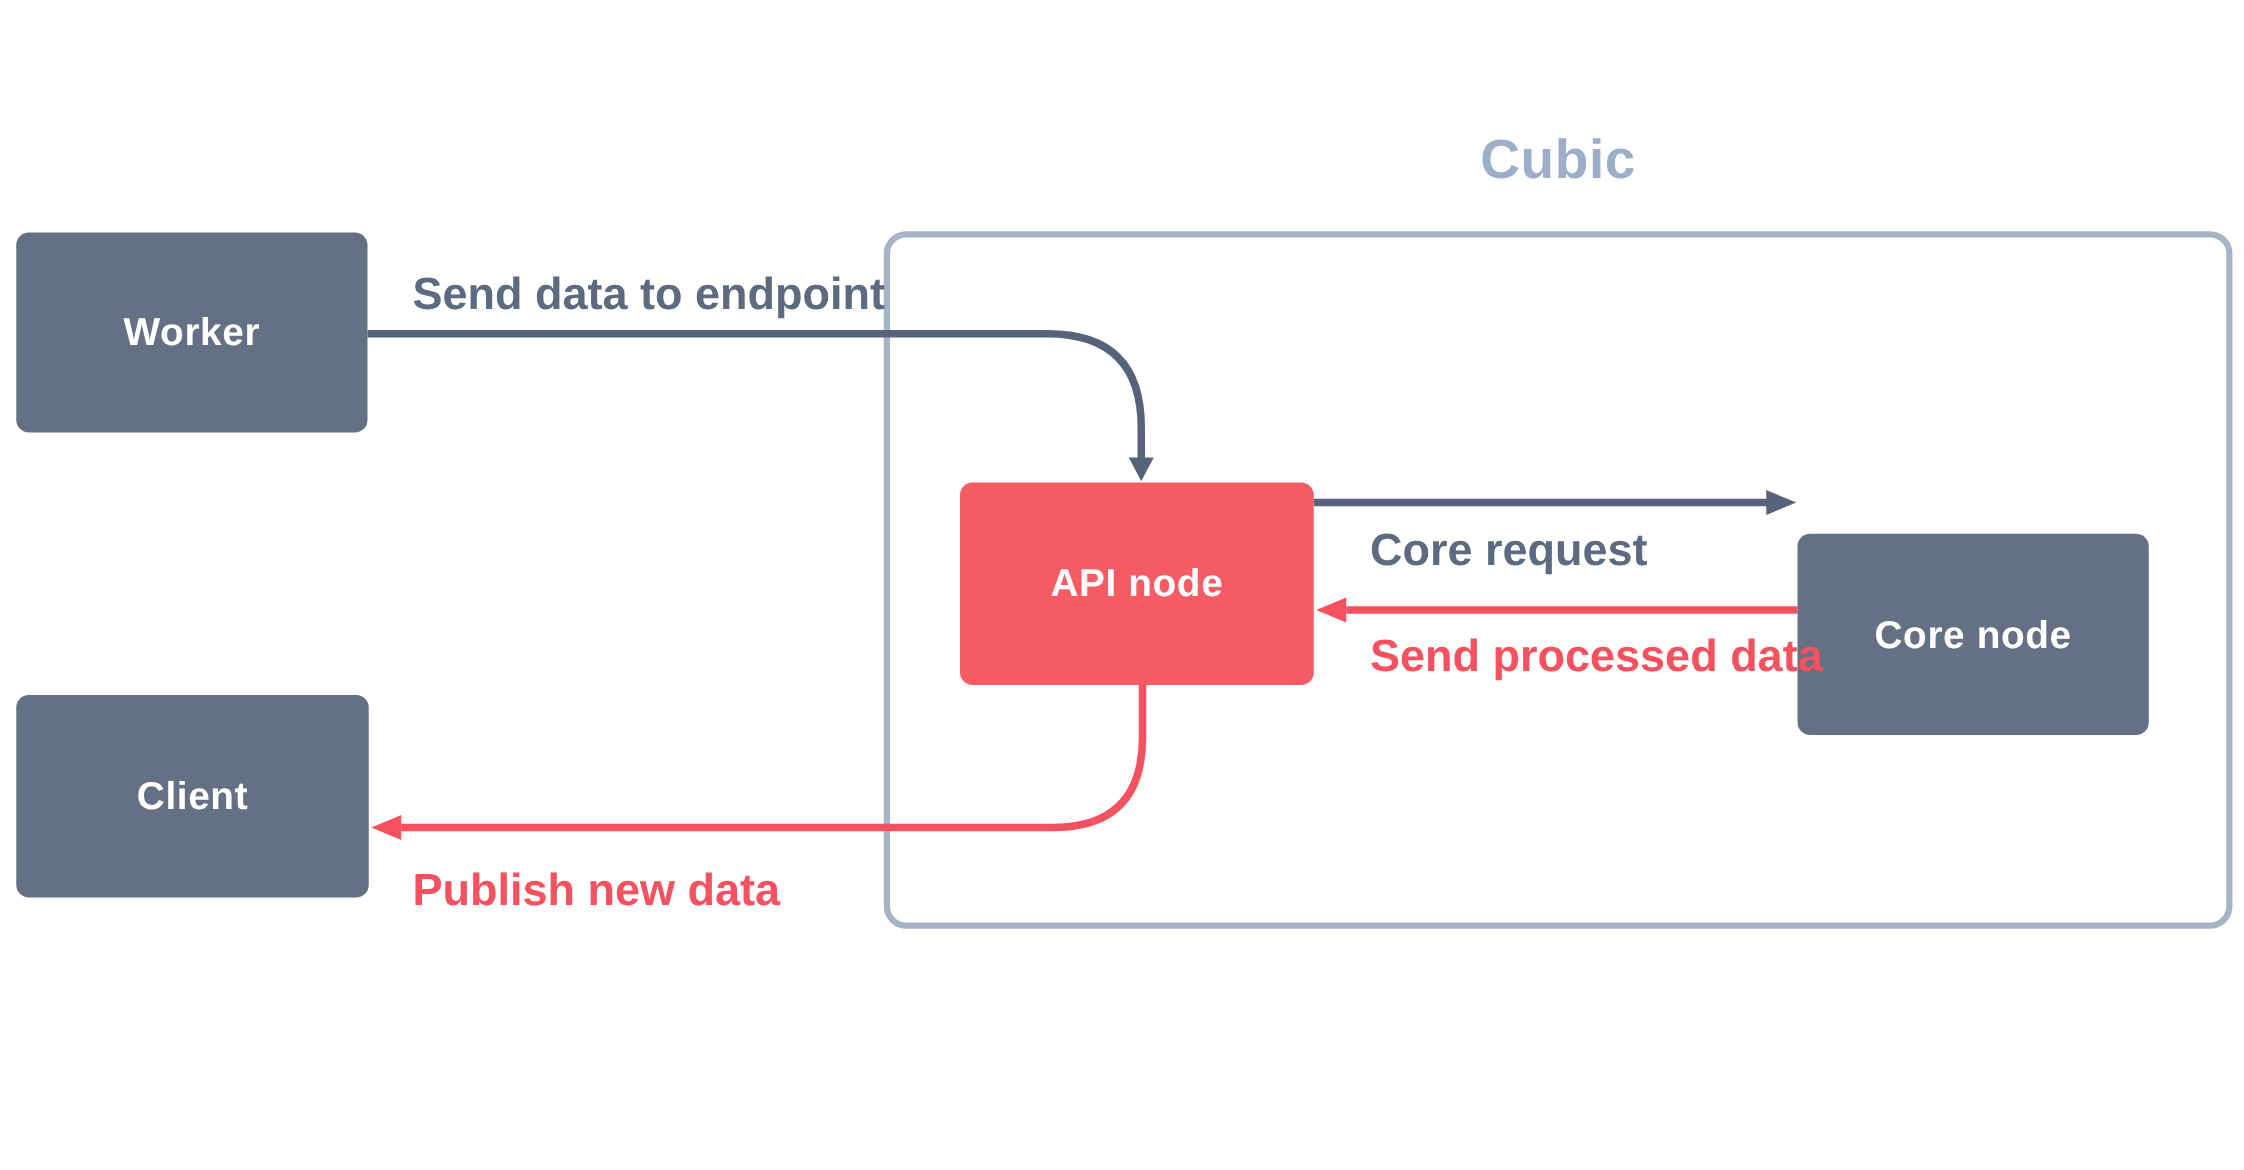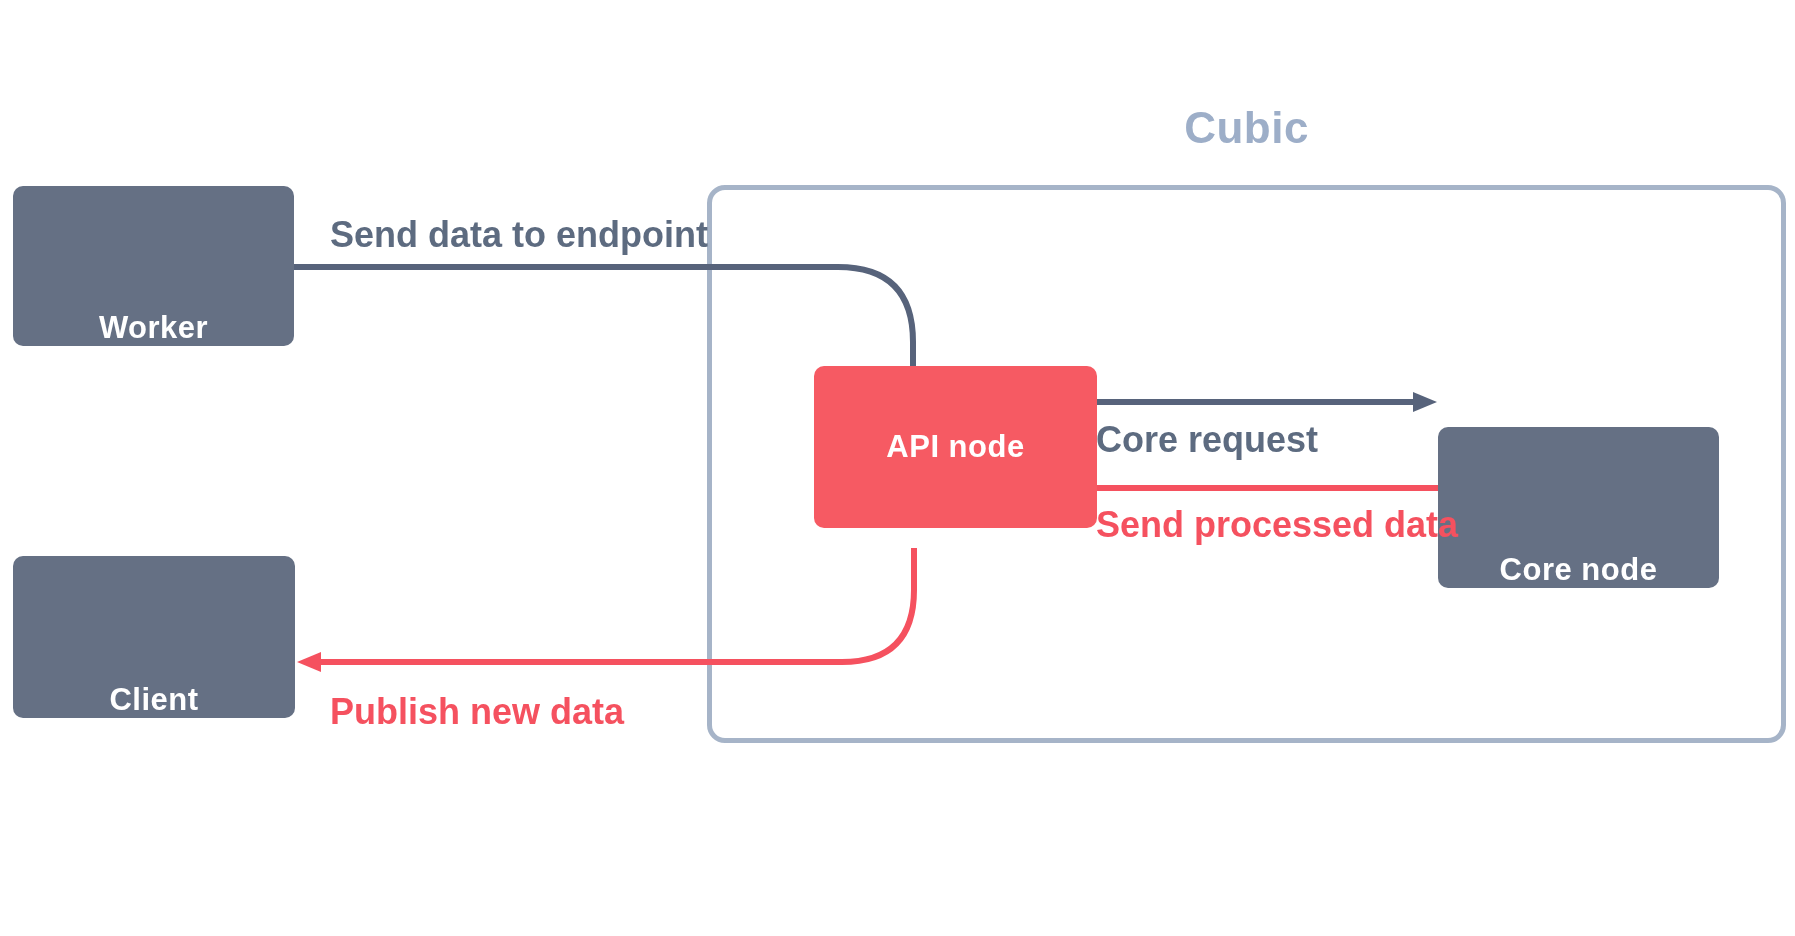--- a/index.html
+++ b/index.html
@@ -37,25 +37,25 @@
   .edge.slate{stroke:var(--slate-line);}
   .edge.red{stroke:var(--red-line);}
   .head.slate{fill:var(--slate-line);stroke:none;}
   .head.red{fill:var(--red-line);stroke:none;}
 
   
   .node{
     position:absolute;border-radius:10px;display:flex;align-items:center;justify-content:center;
     color:var(--node-text);font-size:31px;font-weight:bold;z-index:3;letter-spacing:0.5px;
   }
-  .node.slate{background:var(--slate-node);align-items:flex-end;}
+  .node.slate{background:var(--slate-node);}
   .node.red{background:var(--red-node);}
   .node-worker{left:13px;top:186px;width:281px;height:160px;}
   .node-client{left:13px;top:556px;width:282px;height:162px;}
-  .node-api{left:768px;top:366px;width:283px;height:162px;margin-left:46px;}
+  .node-api{left:768px;top:386px;width:283px;height:162px;}
   .node-core{left:1438px;top:387px;width:281px;height:161px;margin-top:40px;}
 
   
   .edge-label{position:absolute;font-size:36px;font-weight:bold;white-space:nowrap;z-index:3;}
   .edge-label.slate{color:var(--slate-label);}
   .edge-label.red{color:var(--red-label);}
   .lbl-send-data{left:330px;top:214px;}
   .lbl-send-request{left:1096px;top:419px;}
   .lbl-send-processed{left:1096px;top:504px;}
   .lbl-publish{left:330px;top:691px;}

